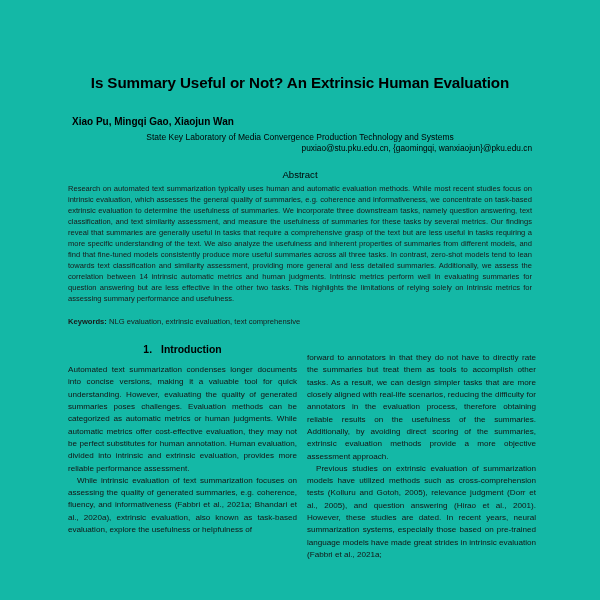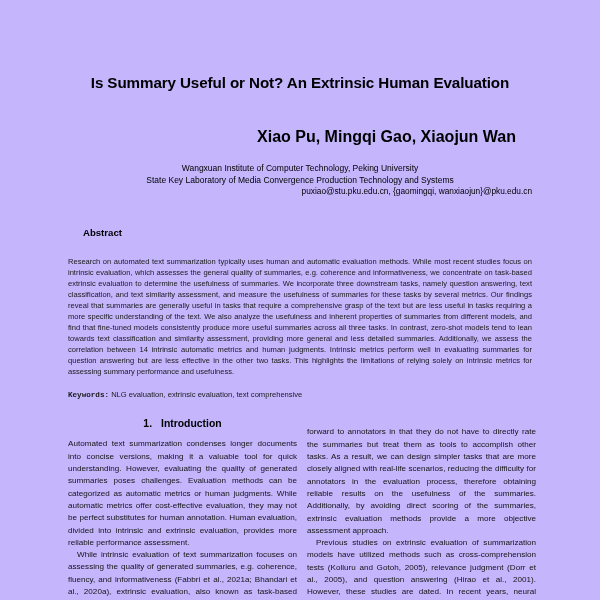--- a/index.html
+++ b/index.html
@@ -11,87 +11,86 @@
     height: 600px;
     background: #ffffff;
     font-family: "Liberation Sans", sans-serif;
     color: #000000;
     overflow: hidden;
   }
   .page {
     position: relative;
     width: 600px;
     height: 600px;
-    background: #c4b5fd;
+    background: #14b8a6;
     box-sizing: border-box;
     padding: 0 68px;
     overflow: hidden;
   }
 
   
   .title {
     margin: 0;
     padding-top: 72px;
     text-align: center;
     font-size: 15.2px;
     font-weight: bold;
     line-height: 1.42;
     letter-spacing: -0.1px;
   }
   .title-line {
     display: block;
   }
 
   .authors {
-    margin: 16px;
+    margin: 4px;
     padding-top: 17px;
-    text-align: right;
-    font-size: 16px;
+    text-align: left;
+    font-size: 10px;
     font-weight: bold;
     line-height: 1.3;
   }
   .affil {
     margin: 0;
     text-align: center;
     font-size: 8.5px;
     line-height: 1.35;
   }
   .emails {
     margin: 0;
     text-align: right;
     font-size: 8.3px;
     line-height: 1.4;
   }
 
   
   .abstract-head {
-    margin: 15px;
+    margin: 0;
     padding-top: 14px;
     padding-bottom: 3px;
-    text-align: left;
+    text-align: center;
     font-size: 9.6px;
-    font-weight: bold;
+    font-weight: normal;
   }
   .abstract-body {
     margin: 0;
     font-size: 7.55px;
     line-height: 1.465;
     text-align: justify;
     color: #1a1a1a;
   }
   .keywords {
     margin: 0;
     padding-top: 12px;
     font-size: 7.6px;
     line-height: 1.45;
     color: #1a1a1a;
   }
   .keywords b {
     font-weight: bold;
-    font-family: Liberation Mono, monospace;
   }
 
   
   .body-columns {
     display: flex;
     gap: 10px;
     padding-top: 17px;
   }
   .column {
     width: 229px;
@@ -125,21 +124,20 @@
 </head>
 <body>
 
 <div class="page">
 
   <h1 class="title">
     <span class="title-line">Is Summary Useful or Not? An Extrinsic Human Evaluation</span>
   </h1>
 
   <p class="authors">Xiao Pu, Mingqi Gao, Xiaojun Wan</p>
-  <p class="affil">Wangxuan Institute of Computer Technology, Peking University</p>
   <p class="affil">State Key Laboratory of Media Convergence Production Technology and Systems</p>
   <p class="emails">puxiao@stu.pku.edu.cn, {gaomingqi, wanxiaojun}@pku.edu.cn</p>
 
   <h2 class="abstract-head">Abstract</h2>
   <p class="abstract-body">Research on automated text summarization typically uses human and automatic evaluation methods. While most recent studies focus on intrinsic evaluation, which assesses the general quality of summaries, e.g. coherence and informativeness, we concentrate on task-based extrinsic evaluation to determine the usefulness of summaries. We incorporate three downstream tasks, namely question answering, text classification, and text similarity assessment, and measure the usefulness of summaries for these tasks by several metrics. Our findings reveal that summaries are generally useful in tasks that require a comprehensive grasp of the text but are less useful in tasks requiring a more specific understanding of the text. We also analyze the usefulness and inherent properties of summaries from different models, and find that fine-tuned models consistently produce more useful summaries across all three tasks. In contrast, zero-shot models tend to lean towards text classification and similarity assessment, providing more general and less detailed summaries. Additionally, we assess the correlation between 14 intrinsic automatic metrics and human judgments. Intrinsic metrics perform well in evaluating summaries for question answering but are less effective in the other two tasks. This highlights the limitations of relying solely on intrinsic metrics for assessing summary performance and usefulness.</p>
 
   <p class="keywords"><b>Keywords:</b><span> NLG evaluation, extrinsic evaluation, text comprehensive</span></p>
 
   <div class="body-columns">
 

